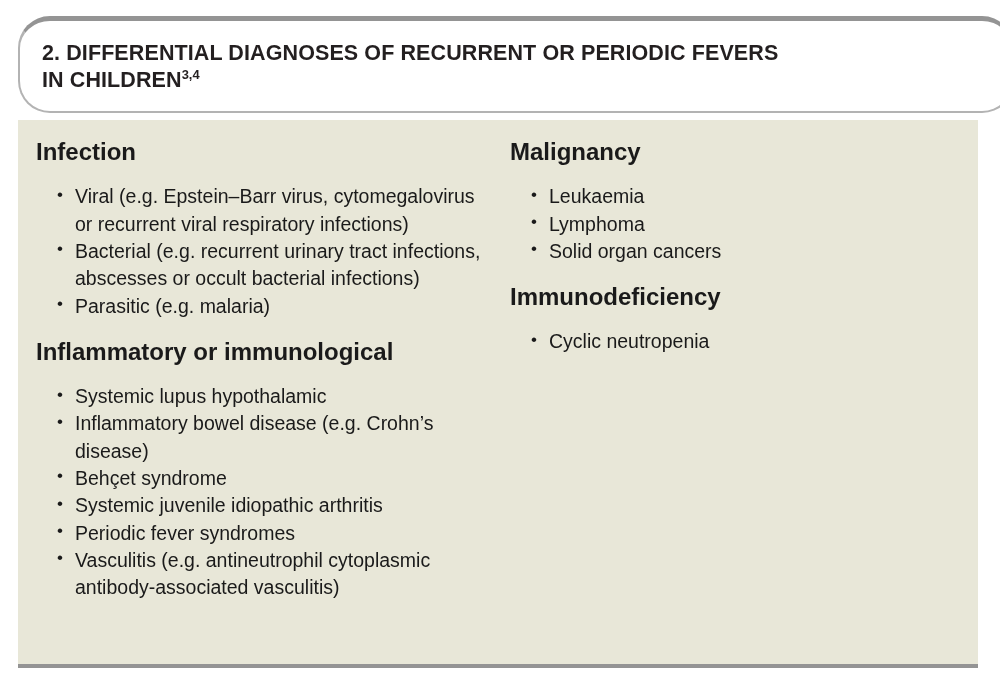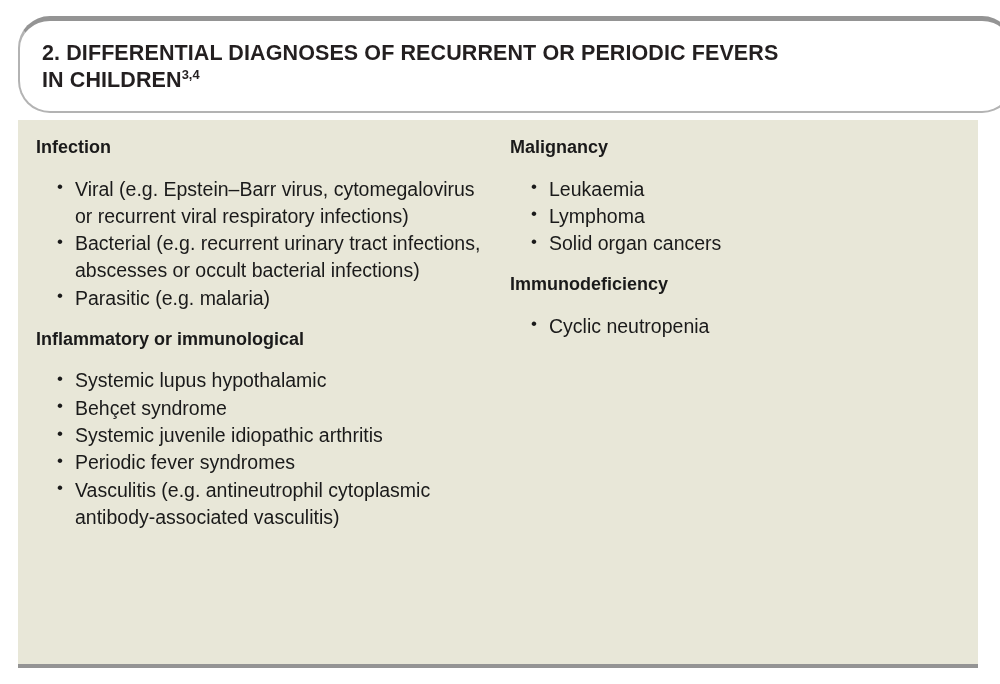--- a/index.html
+++ b/index.html
@@ -72,21 +72,21 @@
     top: 0;
   }
   .col-left  { left: 0px;   width: 462px; }
   .col-right { left: 474px; width: 452px; }
 
   .section { margin: 0; }
   .section + .section { margin-top: 8px; }
 
   .section-heading {
     margin: 0 0 1px 0;
-    font-size: 18px;
+    font-size: 24px;
     font-weight: bold;
     line-height: 1.3;
     color: #1a1a1a;
   }
 
   ul.items {
     list-style: none;
     margin: 16px;
     padding: 0;
   }
@@ -126,20 +126,21 @@
             <ul class="items">
               <li>Viral (e.g. Epstein–Barr virus, cytomegalovirus or recurrent viral respiratory infections)</li>
               <li>Bacterial (e.g. recurrent urinary tract infections, abscesses or occult bacterial infections)</li>
               <li>Parasitic (e.g. malaria)</li>
             </ul>
           </div>
           <div class="section">
             <div class="section-heading">Inflammatory or immunological</div>
             <ul class="items">
               <li>Systemic lupus hypothalamic</li>
+              <li>Inflammatory bowel disease (e.g. Crohn’s disease)</li>
               <li>Behçet syndrome</li>
               <li>Systemic juvenile idiopathic arthritis</li>
               <li>Periodic fever syndromes</li>
               <li>Vasculitis (e.g. antineutrophil cytoplasmic antibody-associated vasculitis)</li>
             </ul>
           </div>
         </div>
       <div class="col col-right">
           <div class="section">
             <div class="section-heading">Malignancy</div>

